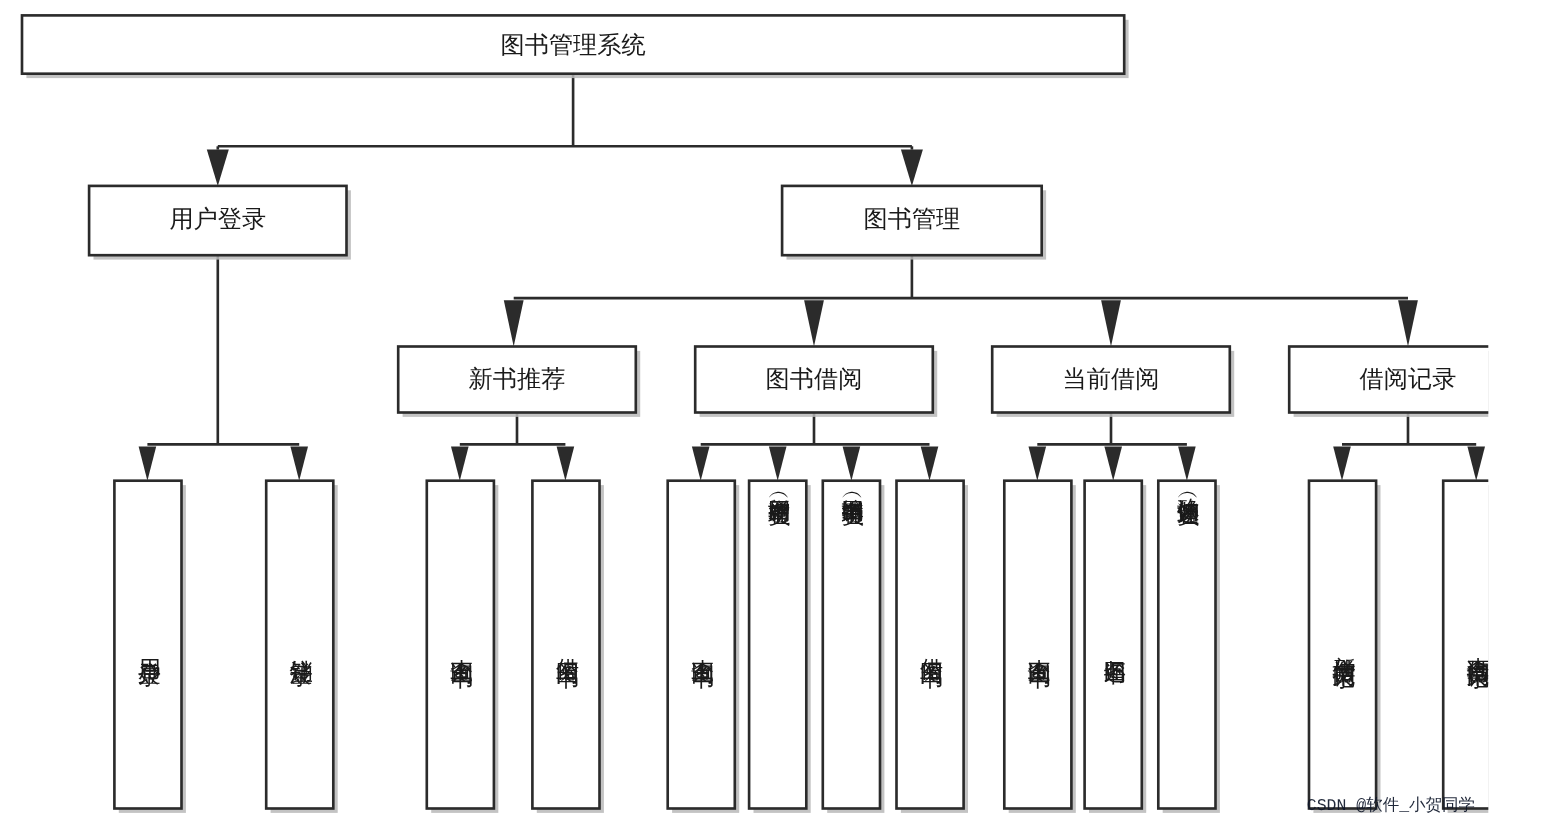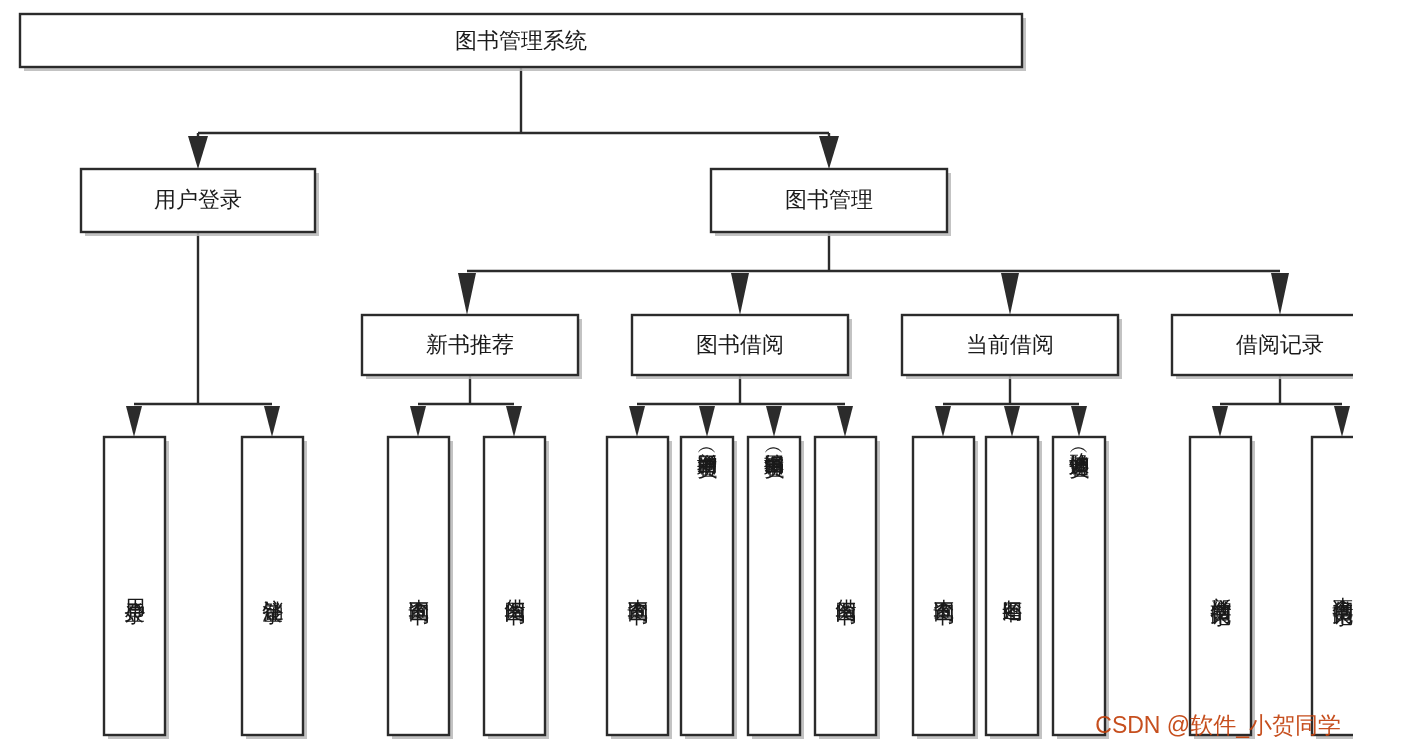--- a/index.html
+++ b/index.html
@@ -70,23 +70,23 @@
     text-align: center;
   }
   .vlabel.narrow {
     font-size: 20px;
     letter-spacing: 1px;
   }
   #watermark {
     position: absolute;
     right: 12px;
     bottom: 6px;
-    font-family: Liberation Sans, sans-serif;
-    font-size: 23px;
-    color: #c2410c;
+    font-family: Liberation Mono, monospace;
+    font-size: 15px;
+    color: #0f172a;
     opacity: 0.92;
     white-space: nowrap;
     pointer-events: none;
   }
 </style>
 </head>
 <body>
 
 <div id="diagram-root">
 

